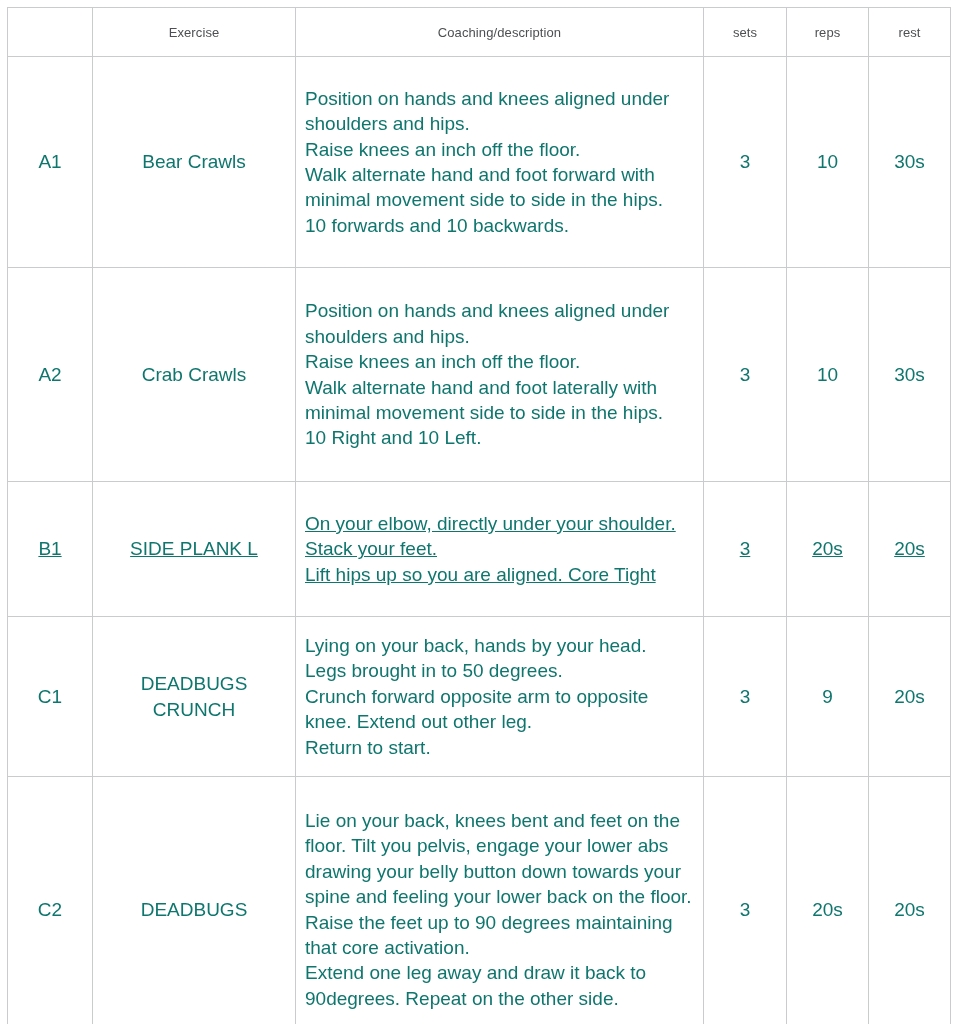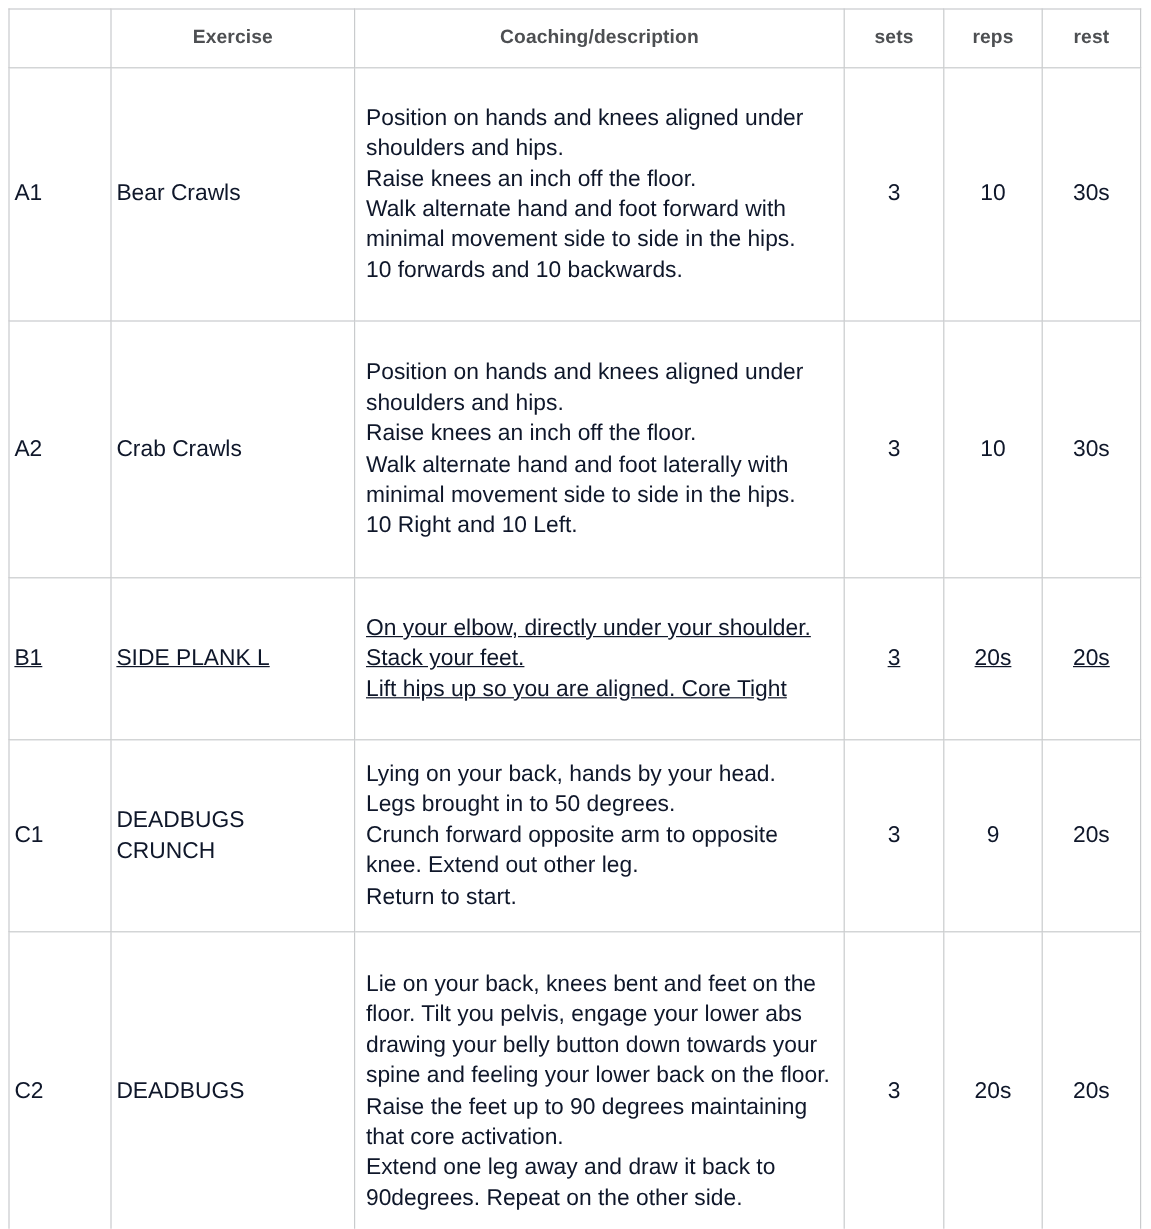--- a/index.html
+++ b/index.html
@@ -43,41 +43,41 @@
   table.workout td {
     border: 1px solid #c9cbcd;
     vertical-align: middle;
     background: #ffffff;
   }
 
   
   thead th {
     height: 44px;
     padding: 2px 6px;
-    font-size: 16px;
-    font-weight: bold;
+    font-size: 13px;
+    font-weight: normal;
     color: #4d4f52;
     text-align: center;
     letter-spacing: 0.1px;
   }
   thead th.blank-head {
     border-top-color: #c9cbcd;
   }
 
   
   tbody td {
     font-size: 19px;
     font-weight: normal;
-    color: #0f172a;
+    color: #0f766e;
     line-height: 1.34;
   }
 
   td.code,
   td.exercise {
-    text-align: left;
+    text-align: center;
     padding: 6px 4px;
   }
 
   td.exercise .ex-line {
     display: block;
   }
 
   td.desc {
     text-align: left;
     padding: 10px 6px 10px 9px;

